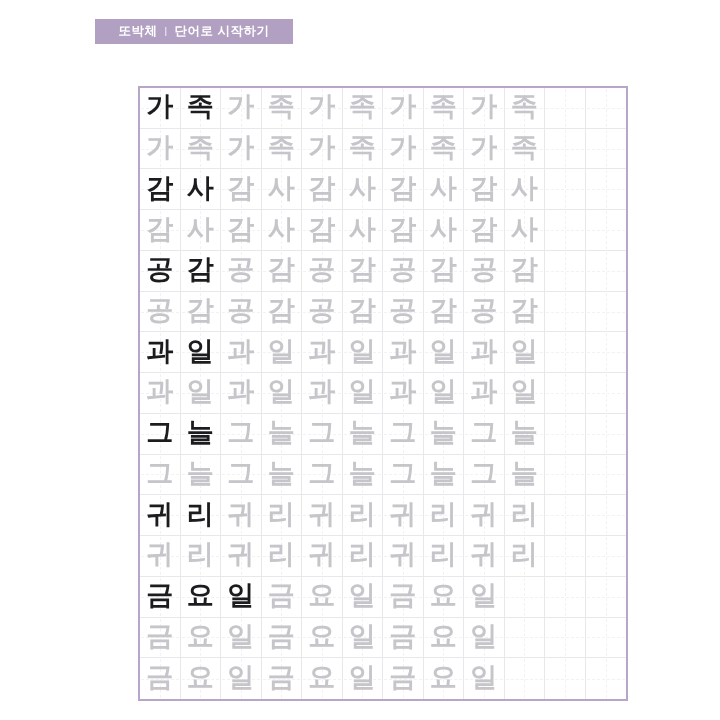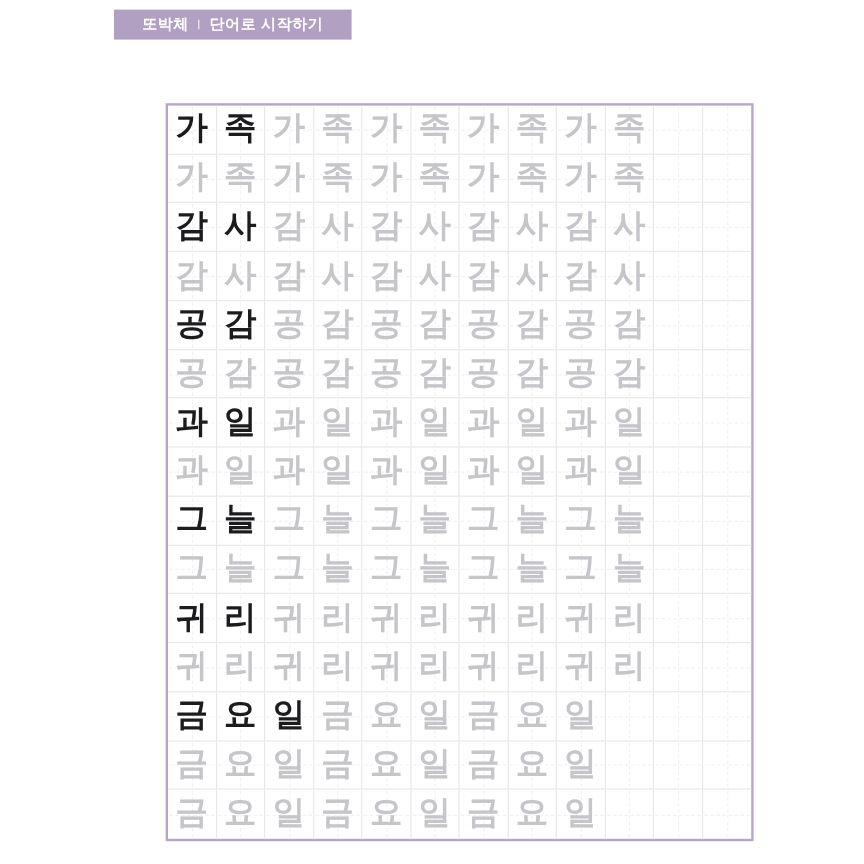--- a/index.html
+++ b/index.html
@@ -7,21 +7,21 @@
     width: 720px; height: 720px;
     background: #ffffff;
     font-family: "Liberation Sans", "DejaVu Sans", sans-serif;
     overflow: hidden;
   }
   .page { position: relative; width: 720px; height: 720px; background: #fff; }
 
   
   .badge {
     position: absolute;
-    left: 95px; top: 8px;
+    left: 95px; top: 19px;
     width: 198px; height: 25px;
     background: var(--badge-bg, #b1a0c2);
     color: #ffffff;
     display: flex; align-items: center; justify-content: center;
     font-size: 12.5px; font-weight: bold;
     letter-spacing: 0.5px;
     white-space: nowrap;
   }
   .badge .sep {
     display: inline-block;

